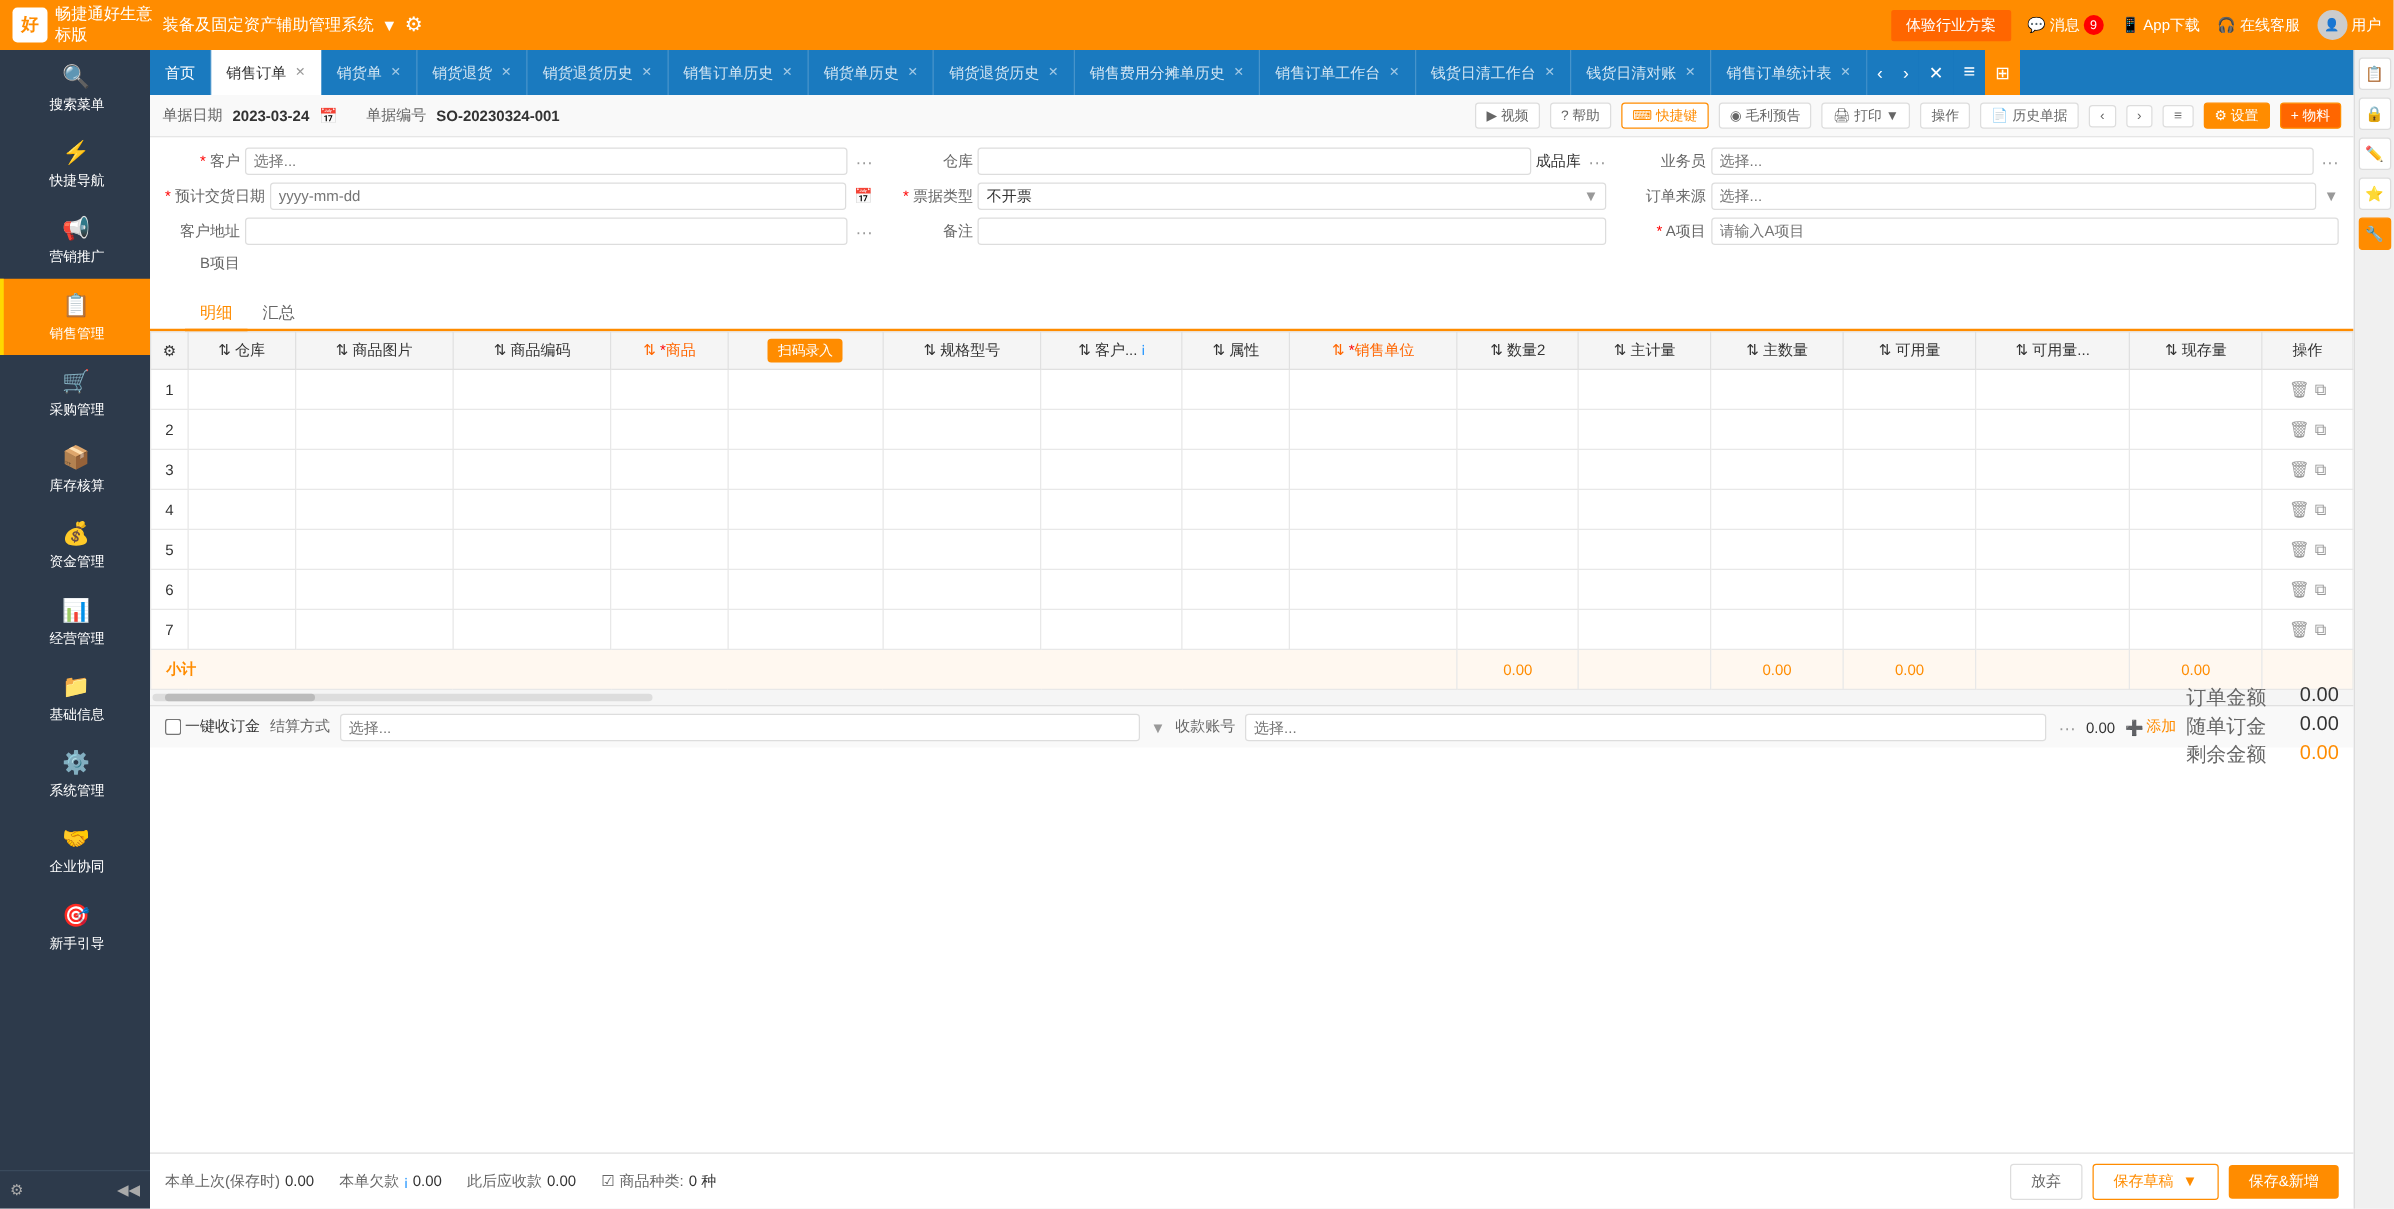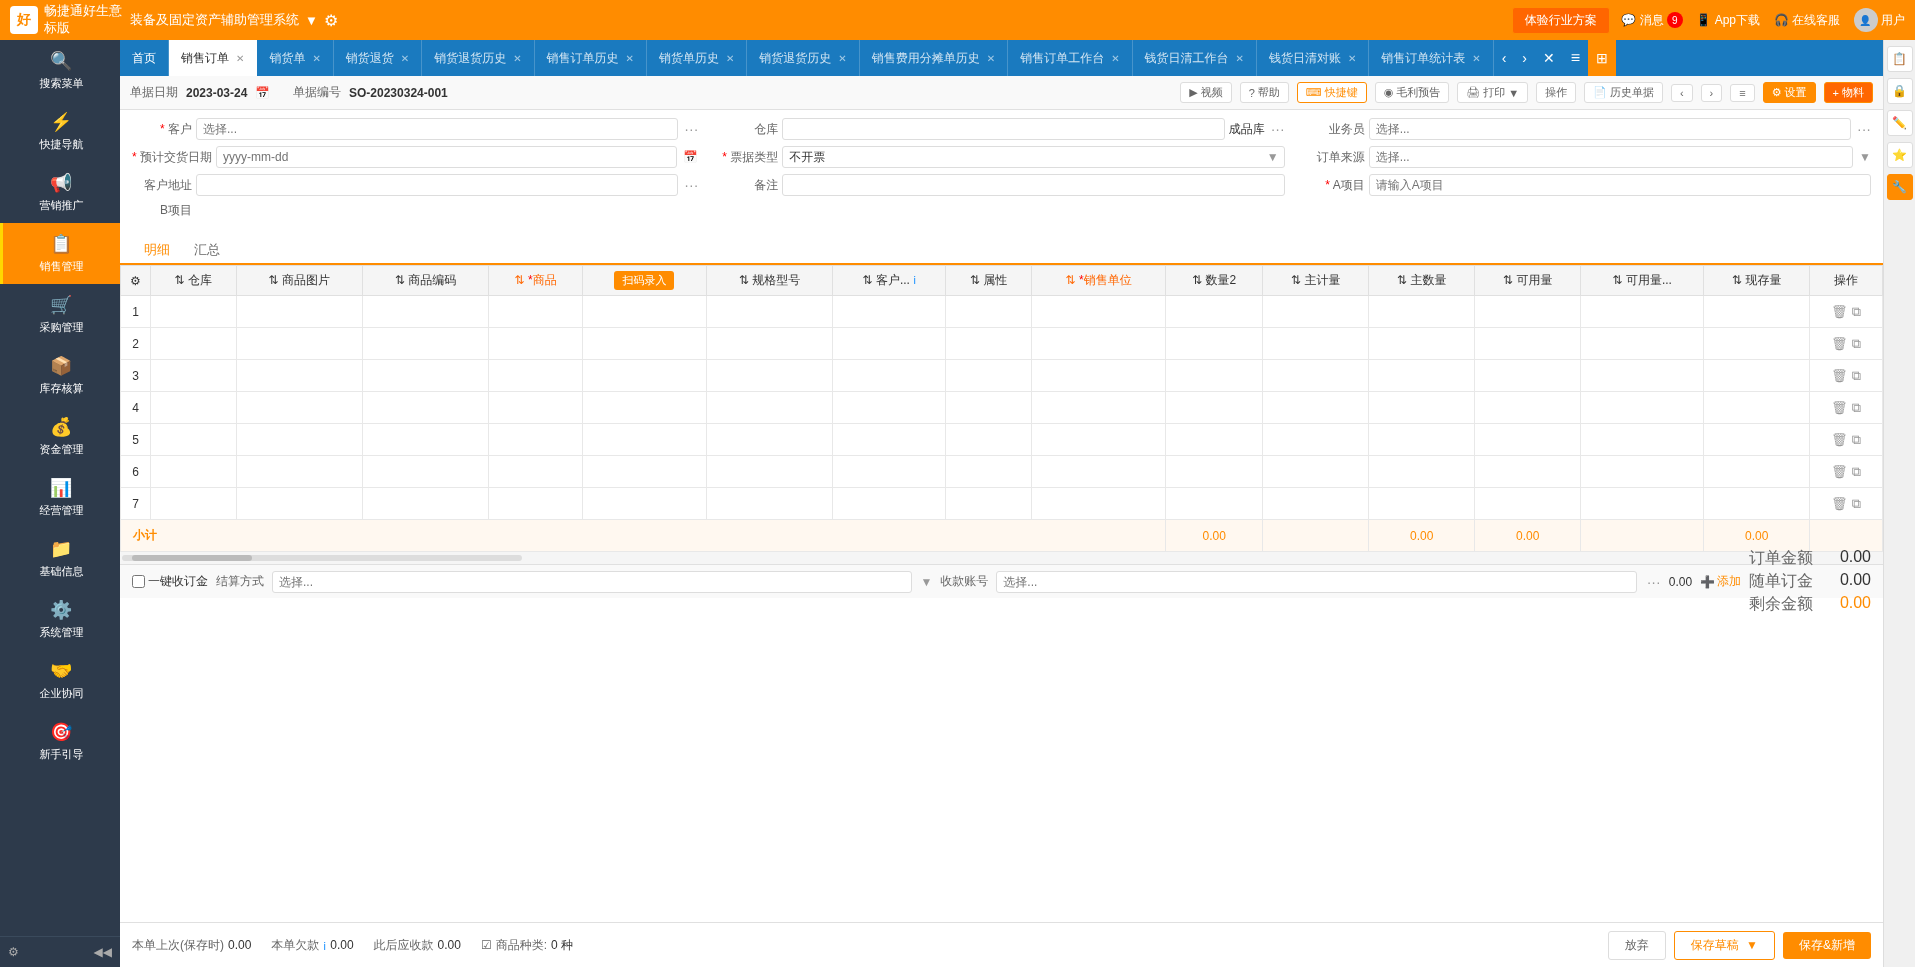--- a/index.html
+++ b/index.html
@@ -214,21 +214,21 @@
       position: relative;
       display: flex;
       align-items: center;
     }
     .select-wrapper .arrow { position: absolute; right: 6px; color: #999; pointer-events: none; }
 
     
     .inner-tabs {
       display: flex;
       border-bottom: 2px solid #ff8c00;
-      padding: 0 12px;
+      padding: 0 28px;
       margin-top: 4px;
       font-family: Liberation Serif, serif;
     }
     .inner-tab {
       padding: 4px 12px;
       cursor: pointer;
       font-size: 13px;
       color: #666;
     }
     .inner-tab.active {

